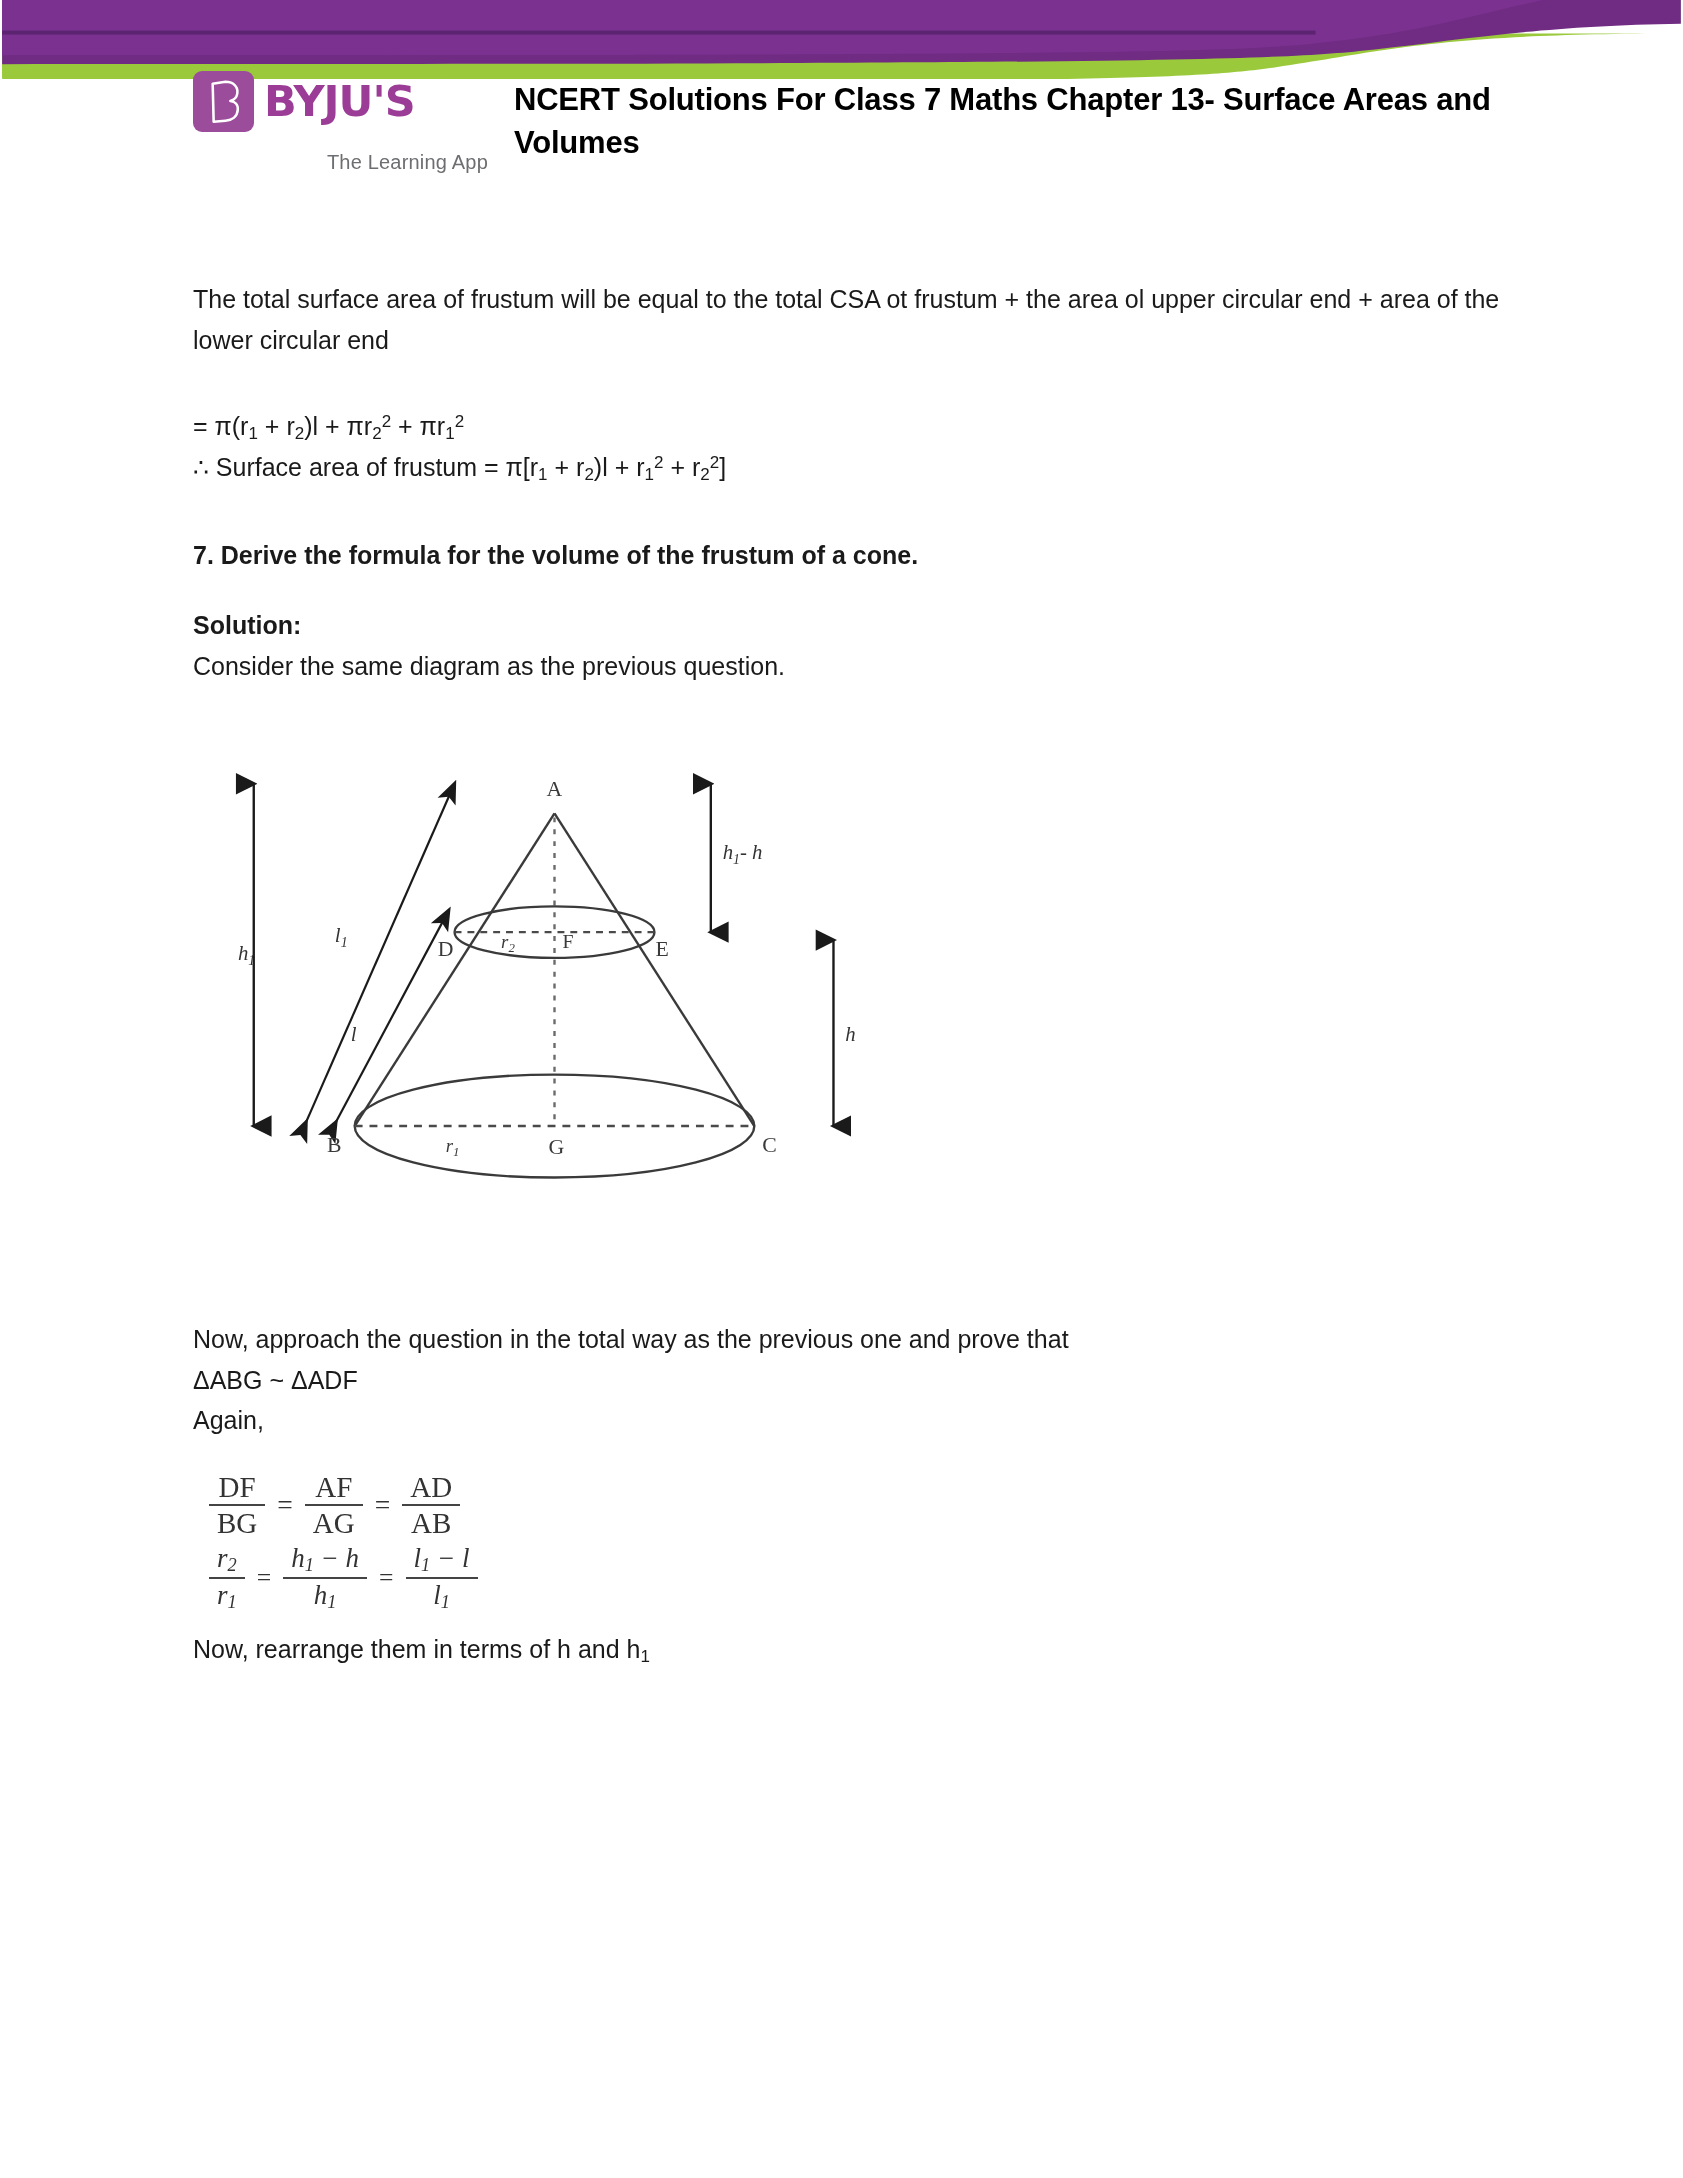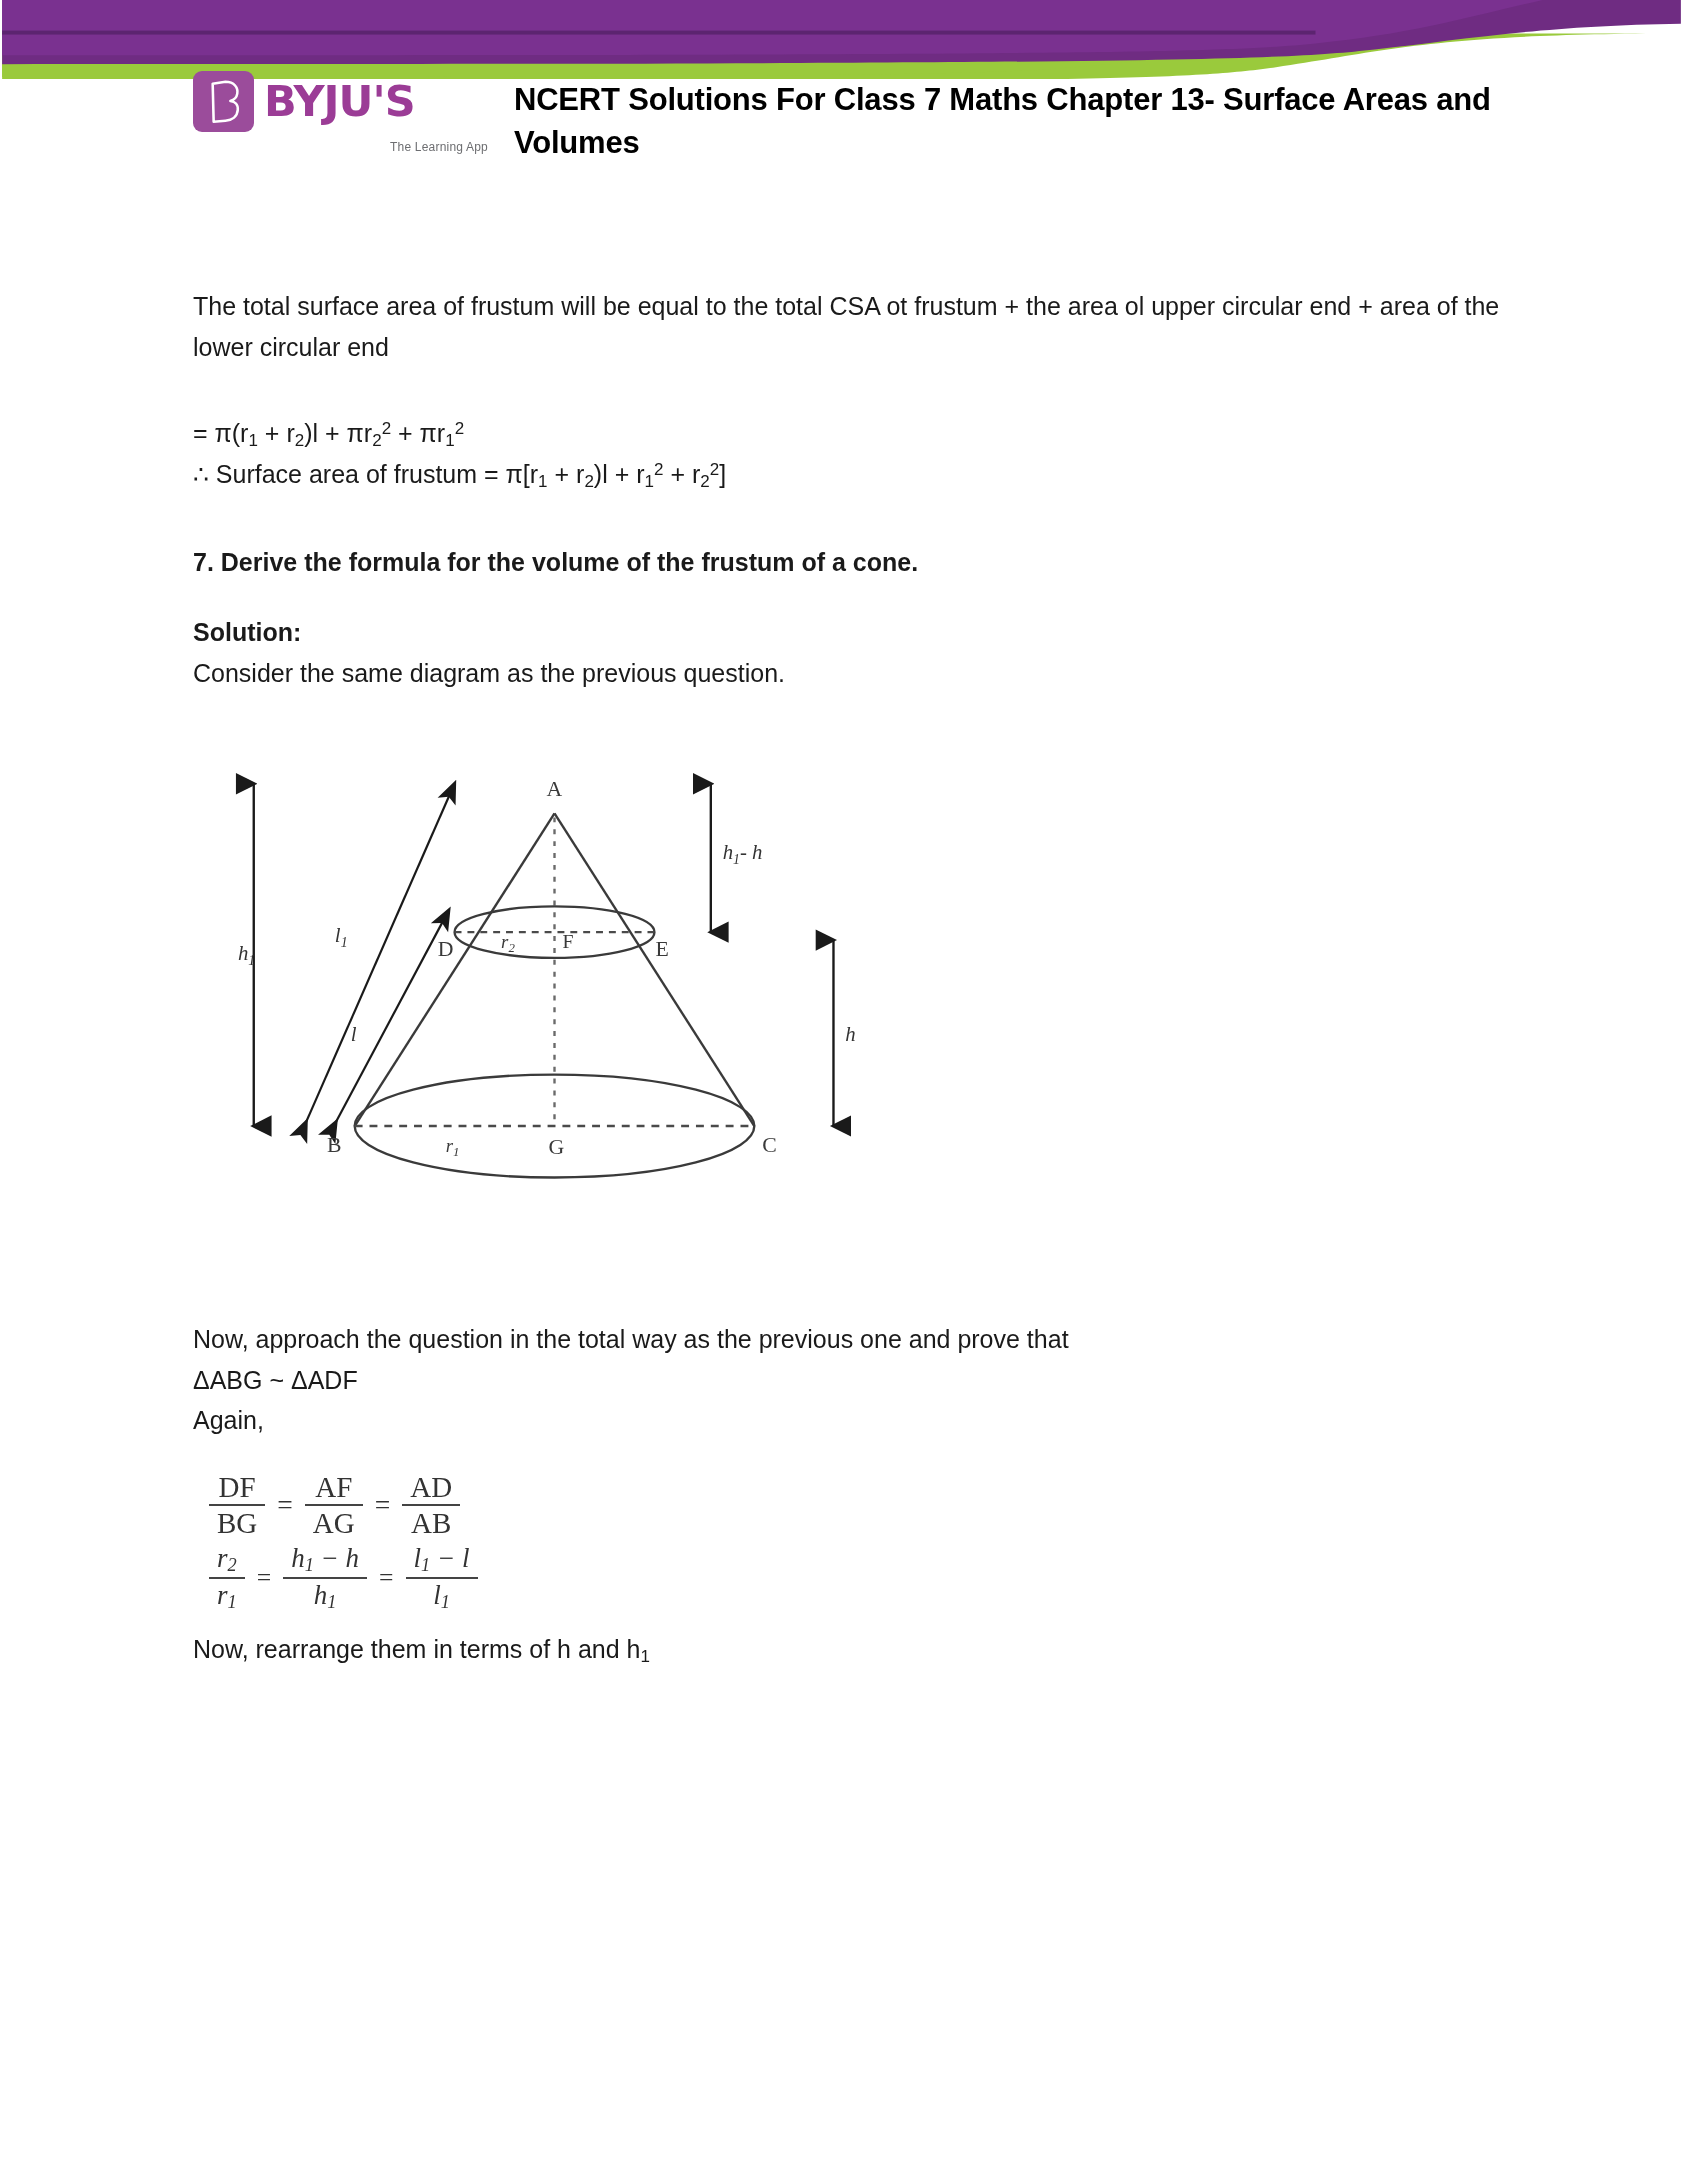--- a/index.html
+++ b/index.html
@@ -63,44 +63,44 @@
   .logo-word {
     font-family: "DejaVu Sans", sans-serif;
     font-weight: bold;
     font-size: 43px;
     letter-spacing: -1px;
     color: #9B3C96;
     line-height: 1;
   }
   .logo-tag {
     font-family: "Liberation Sans", sans-serif;
-    font-size: 12px;
+    font-size: 20px;
     color: #6D6E71;
     text-align: right;
-    margin-top: 8px;
+    margin-top: 19px;
     margin-right: 2px;
     letter-spacing: 0.2px;
   }
 
   .doc-title {
     flex: 1 1 auto;
     font-family: "Liberation Sans", sans-serif;
     font-weight: bold;
     font-size: 31px;
     line-height: 1.38;
     color: #000;
     padding-top: 12px;
     letter-spacing: -0.2px;
   }
 
   
   .content {
     position: absolute;
     left: 193px;
-    top: 286px;
+    top: 279px;
     width: 1307px;
     font-size: 25px;
     line-height: 1.62;
     color: #1a1a1a;
   }
   .para { margin: 0 0 0 0; }
   .spacer-lg { height: 46px; }
   .spacer-md { height: 30px; }
   .spacer-sm { height: 16px; }
 

